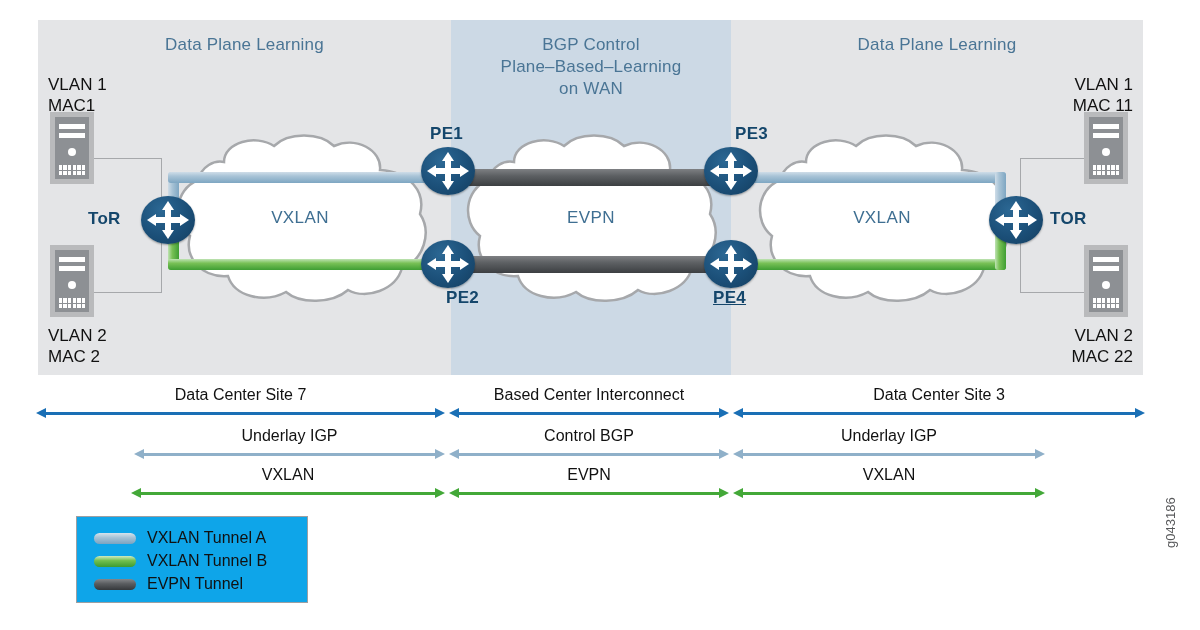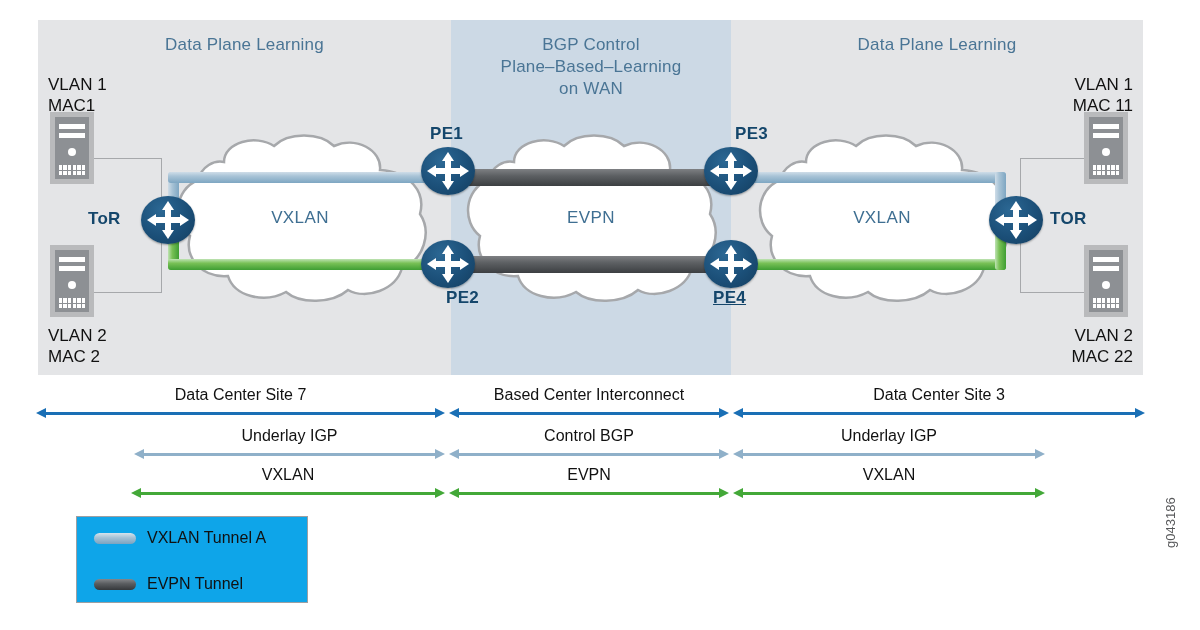--- a/index.html
+++ b/index.html
@@ -430,20 +430,24 @@
       <span class="head r" style="border-left-color:#43a838;"></span>
       <span class="arrow-label">VXLAN</span>
     </div>
   </div>
 
   <div id="legend">
     <div class="leg-row" style="top:10px;">
       <span class="leg-swatch sw-blue"></span>
       <span class="leg-text">VXLAN Tunnel A</span>
     </div>
+    <div class="leg-row" style="top:33px;">
+      <span class="leg-swatch sw-green"></span>
+      <span class="leg-text">VXLAN Tunnel B</span>
+    </div>
     <div class="leg-row" style="top:56px;">
       <span class="leg-swatch sw-gray"></span>
       <span class="leg-text">EVPN Tunnel</span>
     </div>
   </div>
 
   <div id="watermark">g043186</div>
 
 </div>
 

